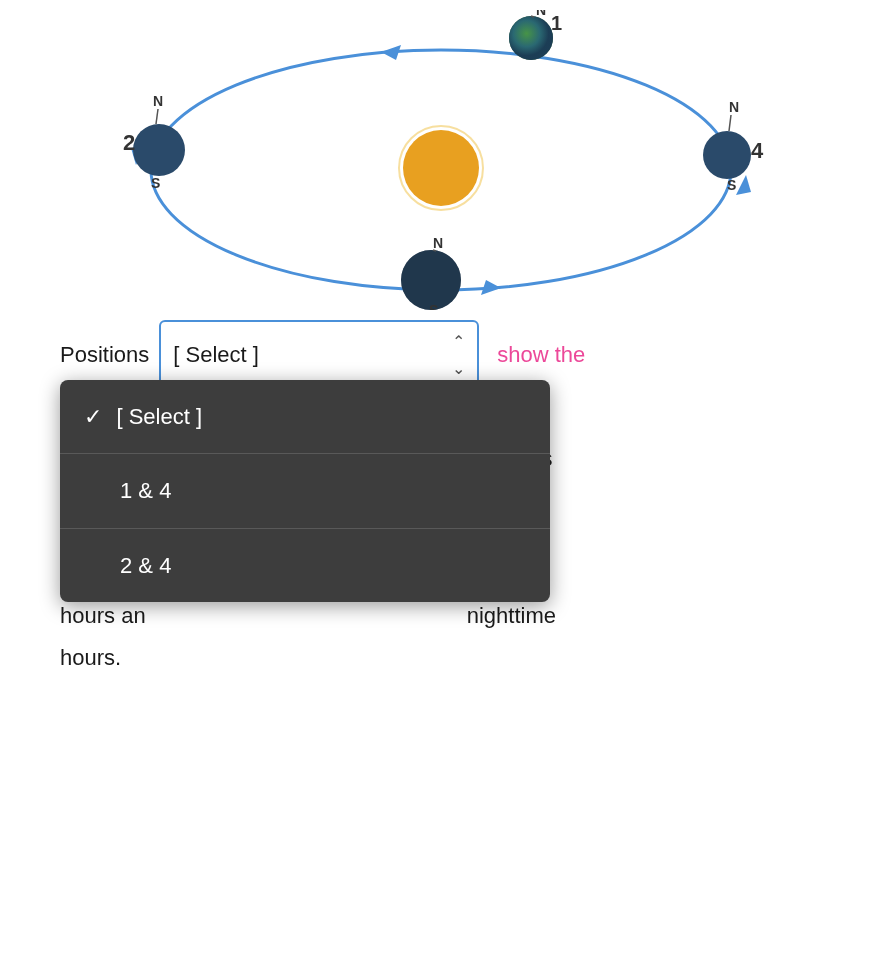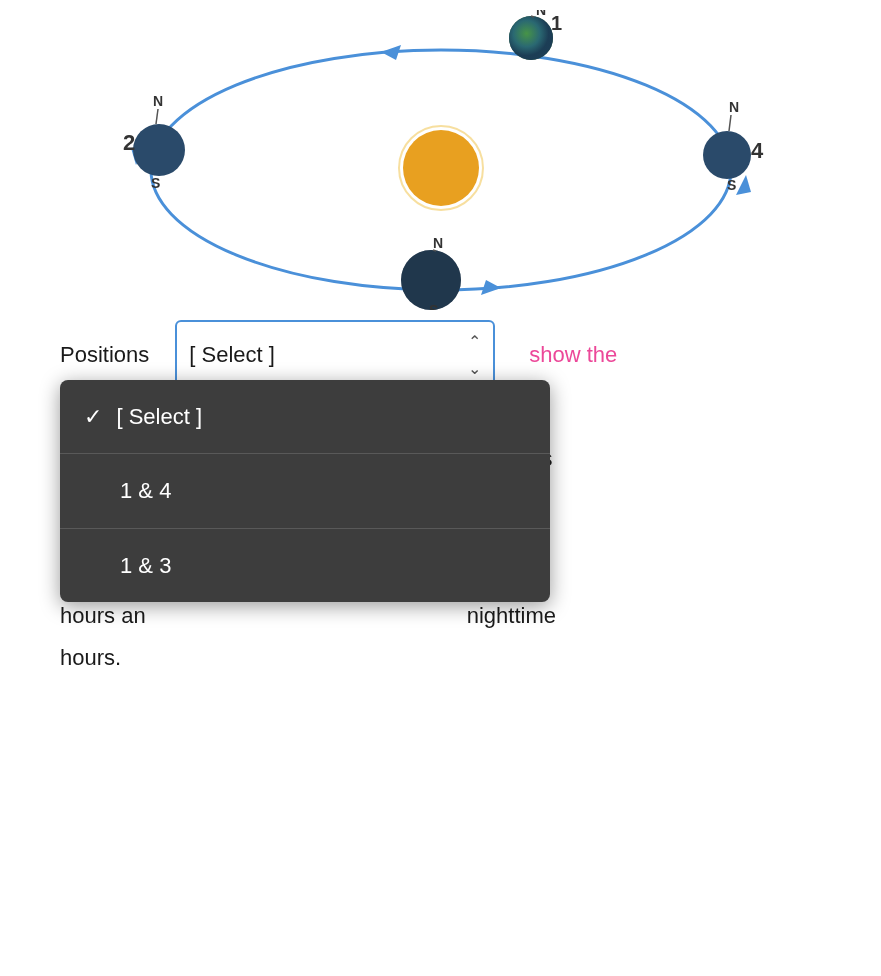--- a/index.html
+++ b/index.html
@@ -41,21 +41,21 @@
       position: relative;
       padding: 0 20px;
       font-size: 22px;
       line-height: 1.7;
       color: #1a1a1a;
     }
 
     .positions-row {
       display: flex;
       align-items: center;
-      gap: 26px;
+      gap: 10px;
       margin-bottom: 8px;
       flex-wrap: wrap;
     }
 
     .positions-label {
       font-size: 22px;
       color: #1a1a1a;
     }
 
     .select-wrapper {
@@ -268,23 +268,23 @@
       <div class="dropdown-item selected">
         <span class="checkmark">✓</span>
         <span>[ Select ]</span>
       </div>
 
       <div class="dropdown-item">
         <span class="checkmark" style="margin-right:14px; display:inline-block; width:22px;"></span>
         <span>1 &amp; 4</span>
       </div>
 
-
       <div class="dropdown-item">
         <span class="checkmark" style="margin-right:14px; display:inline-block; width:22px;"></span>
-        <span>1 &amp; 3</span>
-      </div>
+        <span>2 &amp; 4</span>
+      </div>
+
 
     </div>
 
   </div>
 
 </div>
 
 </body></html>

